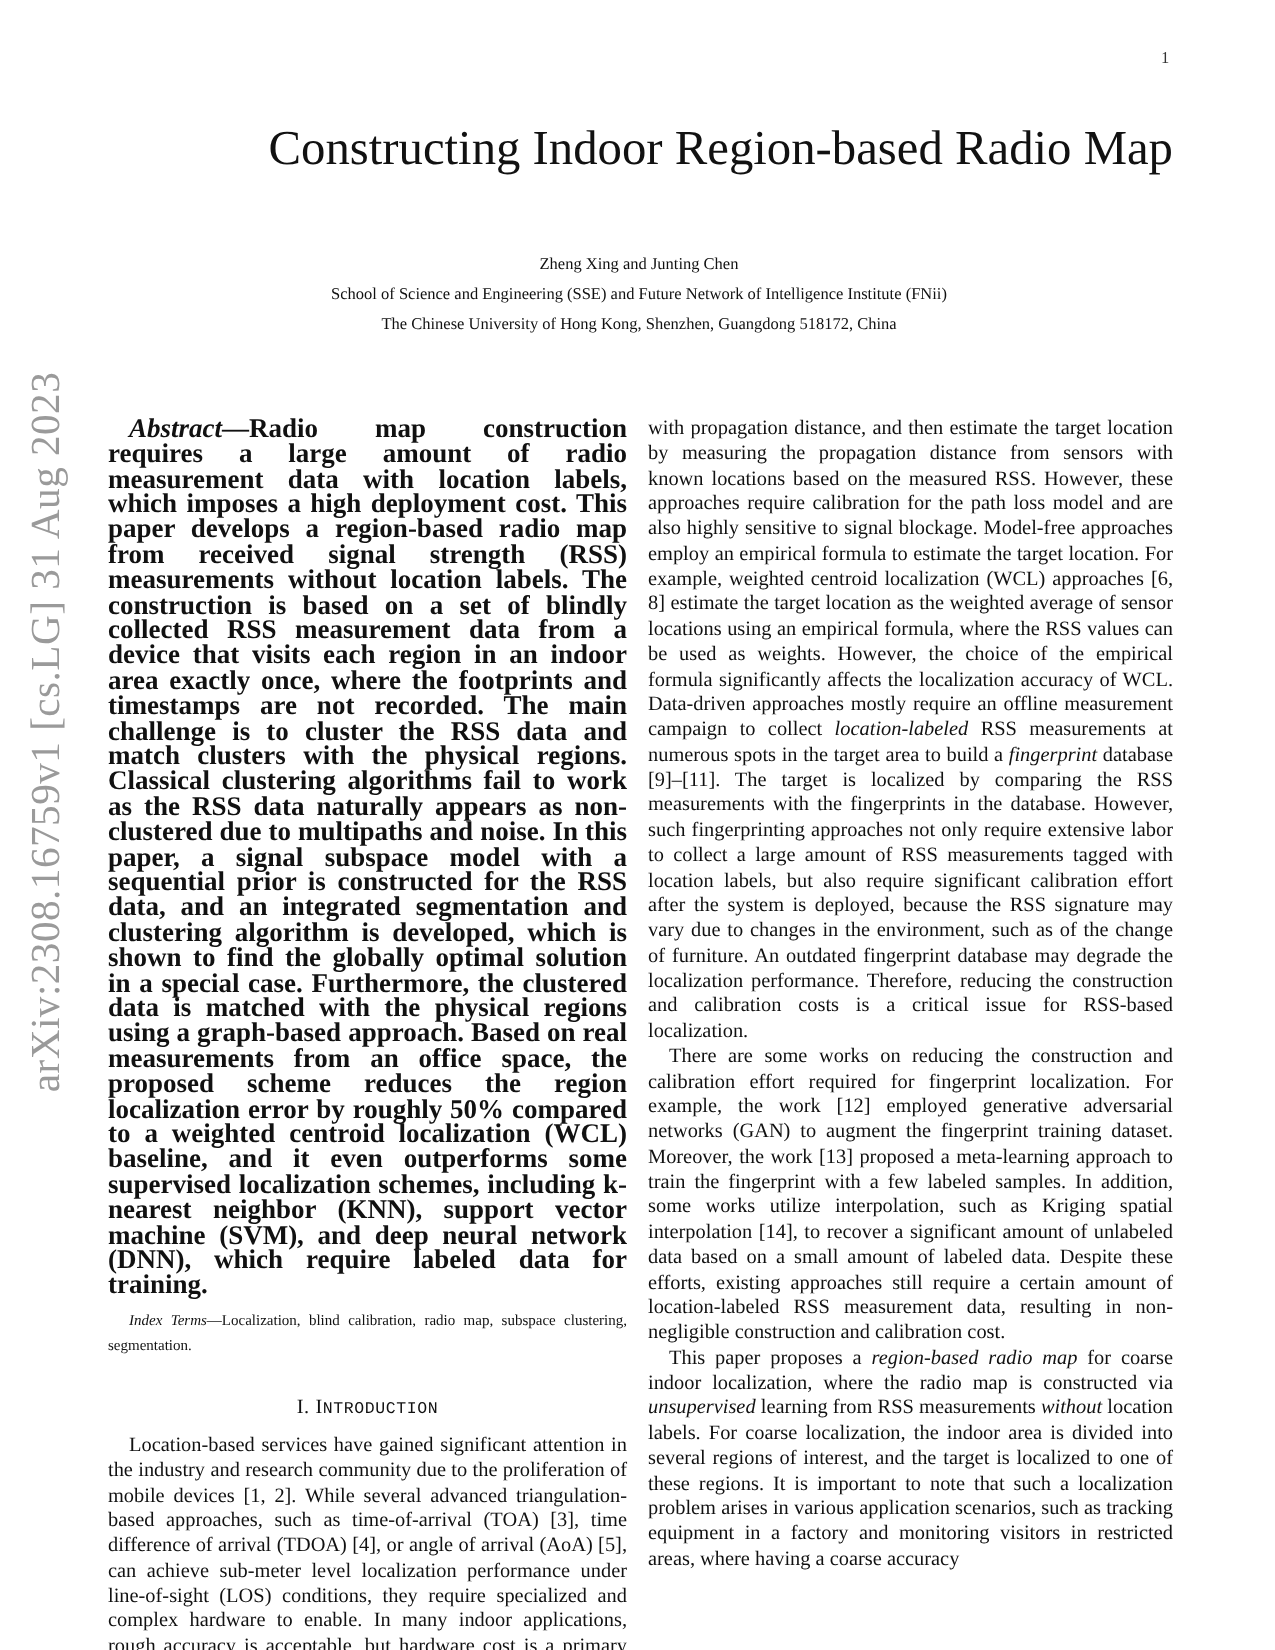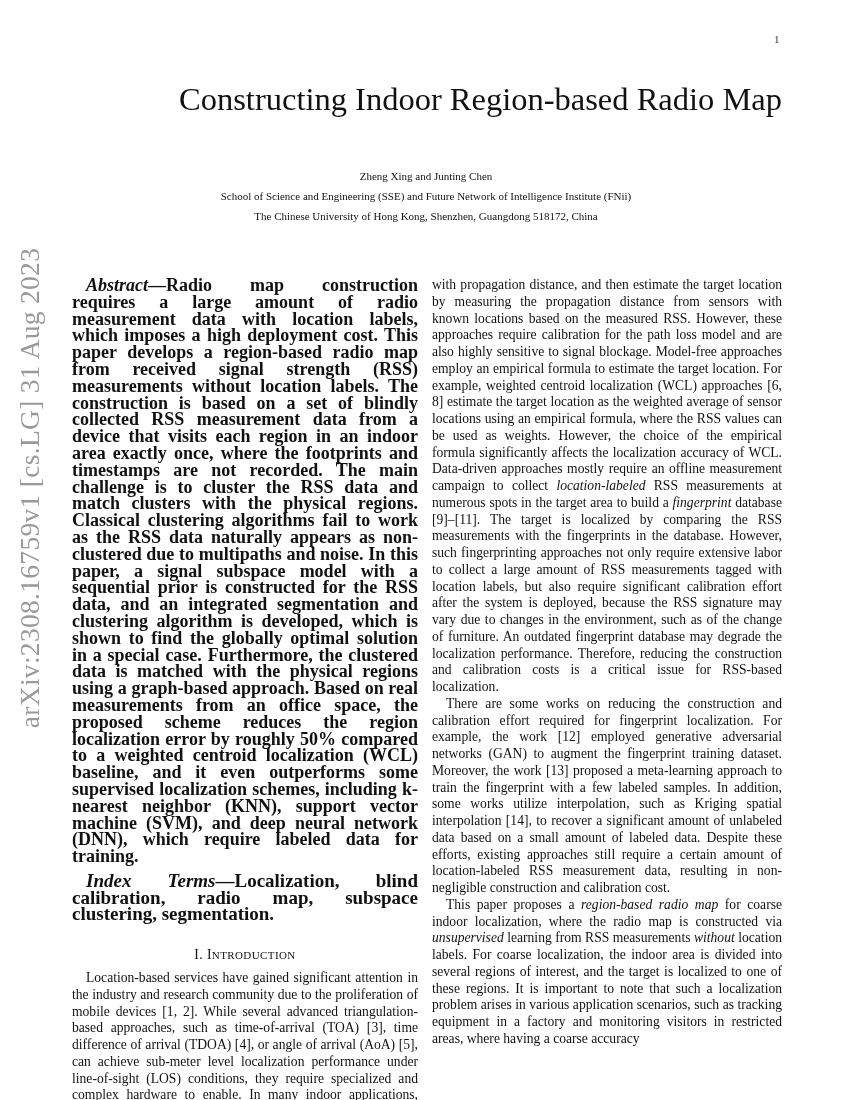--- a/index.html
+++ b/index.html
@@ -24,26 +24,26 @@
     text-align: center; font-size: 11px; line-height: 20px; color: #111;
   }
   .col {
     position: absolute; top: 277px; font-size: 13.6px; line-height: 16.75px;
     text-align: justify; hyphens: manual;
   }
   .col-left { left: 72px; width: 346px; }
   .col-right { left: 432px; width: 350px; }
   .abstract { font-weight: bold; font-size: 18px; line-height: 16.8px; text-indent: 14px; margin: 0; }
   .abstract .lbl { font-style: italic; }
-  .index-terms { font-weight: bold; font-size: 19px; line-height: 16.8px; text-indent: 14px; margin: 8px 0 0 0; }
+  .index-terms { font-weight: normal; font-size: 10px; line-height: 16.8px; text-indent: 14px; margin: 8px 0 0 0; }
   .index-terms .lbl { font-style: italic; }
   .section-head {
     text-align: center; font-size: 13.6px; margin: 24px 0 6px 0; letter-spacing: 0.4px;
   }
-  .section-head .sc { font-size: 11px; }
+  .section-head .sc { font-size: 11px; font-family: Liberation Mono, monospace; }
   p.body { margin: 0; text-indent: 14px; }
   p.noindent { text-indent: 0; }
   em { font-style: italic; }
 </style>
 </head>
 <body>
 
 <div class="page-number">1</div>
 
 <div class="arxiv-stamp">arXiv:2308.16759v1  [cs.LG]  31 Aug 2023</div>

